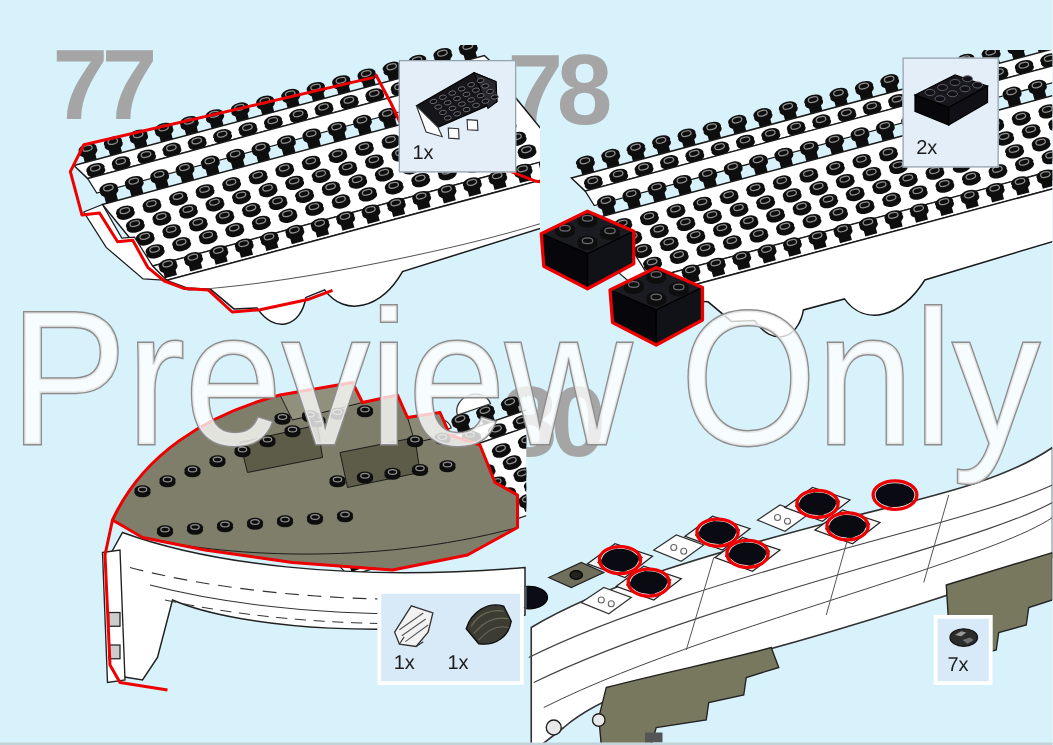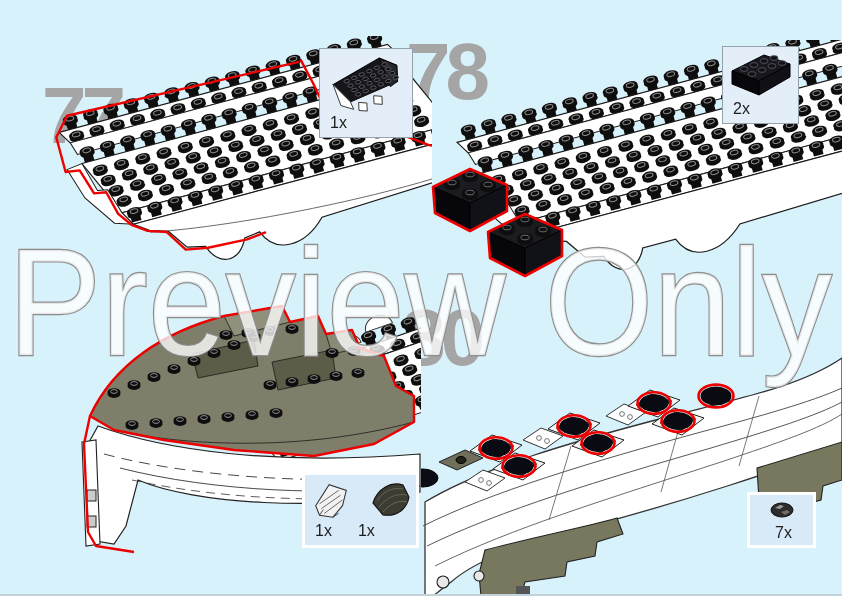--- a/index.html
+++ b/index.html
@@ -49,21 +49,21 @@
     z-index:10;
     pointer-events:none;
   }
   svg{display:block;}
 </style>
 </head>
 <body>
 
 <div class="page">
 
-  <div class="step-number" style="left:42px;top:28px;margin-top:48px;">77</div>
+  <div class="step-number" style="left:42px;top:28px;">77</div>
   <div class="step-number" style="left:406px;top:32px;">78</div>
   <div class="step-number" style="left:401px;top:298px;">80</div>
 
   <svg class="illus" style="left:46px;top:36px;" width="386" height="272" viewBox="0 0 386 272">
     <g transform="translate(14,92) rotate(-15)">
 
       <g>
           <rect x="7.05" y="-6" width="9.9" height="11" fill="#0e0e0e"></rect>
           <ellipse cx="12" cy="-3.635" rx="7.5" ry="4.3" fill="#0e0e0e"></ellipse>
           <ellipse cx="12" cy="-6" rx="7.5" ry="4.3" fill="#0e0e0e"></ellipse>
@@ -1598,21 +1598,21 @@
               <ellipse cx="71" cy="32" rx="2.8" ry="1.7"></ellipse>
           </g>
         </g>
       </svg>
     </div>
     <div class="counts">
       <span class="count-label">1x</span>
     </div>
   </div>
 
-  <div class="callout gray-border" style="left:722px;top:46px;width:77px;height:78px;">
+  <div class="callout gray-border" style="left:722px;top:46px;width:77px;height:88px;">
     <div class="part-art">
       <svg width="66" height="50" viewBox="0 0 66 50">
         <path d="M4,22 L36,6 L62,15 L31,32 Z" fill="#17171d" stroke="#000" stroke-width="1"></path>
         <path d="M4,22 L31,32 L31,46 L4,35 Z" fill="#08080c" stroke="#000" stroke-width="1"></path>
         <path d="M31,32 L62,15 L62,28 L31,46 Z" fill="#101016" stroke="#000" stroke-width="1"></path>
         <g fill="#101016" stroke="#5f5f68" stroke-width="0.8">
           <ellipse cx="16" cy="20" rx="4" ry="2.4"></ellipse>
             <ellipse cx="26" cy="16" rx="4" ry="2.4"></ellipse>
             <ellipse cx="36" cy="12" rx="4" ry="2.4"></ellipse>
             <ellipse cx="46" cy="9" rx="4" ry="2.4"></ellipse>
@@ -1639,21 +1639,21 @@
         <path d="M6,26 C10,12 24,4 36,8 L42,20 C40,32 30,40 16,38 Z" fill="#3c3c32" stroke="#111" stroke-width="1.1"></path>
         <path d="M10,24 C16,14 26,10 36,12 M12,30 C20,20 30,16 40,18 M16,35 C24,26 32,23 40,25" stroke="#6a6a58" stroke-width="0.9" fill="none"></path>
       </svg>
     </div>
     <div class="counts">
       <span class="count-label">1x</span>
       <span class="count-label">1x</span>
     </div>
   </div>
 
-  <div class="callout white-border small" style="left:747px;top:492px;width:69px;height:56px;align-items:center;">
+  <div class="callout white-border small" style="left:747px;top:492px;width:47px;height:56px;">
     <div class="part-art">
       <svg width="30" height="22" viewBox="0 0 30 22">
         <ellipse cx="15" cy="11" rx="11" ry="7" fill="#2c2c2c" stroke="#111" stroke-width="1"></ellipse>
         <path d="M8,9 l5,-3 4,1 -4,3 Z" fill="#9a9a9a"></path>
         <path d="M14,13 l6,-2 3,2 -5,3 Z" fill="#6e6e6e"></path>
       </svg>
     </div>
     <div class="counts">
       <span class="count-label">7x</span>
     </div>

